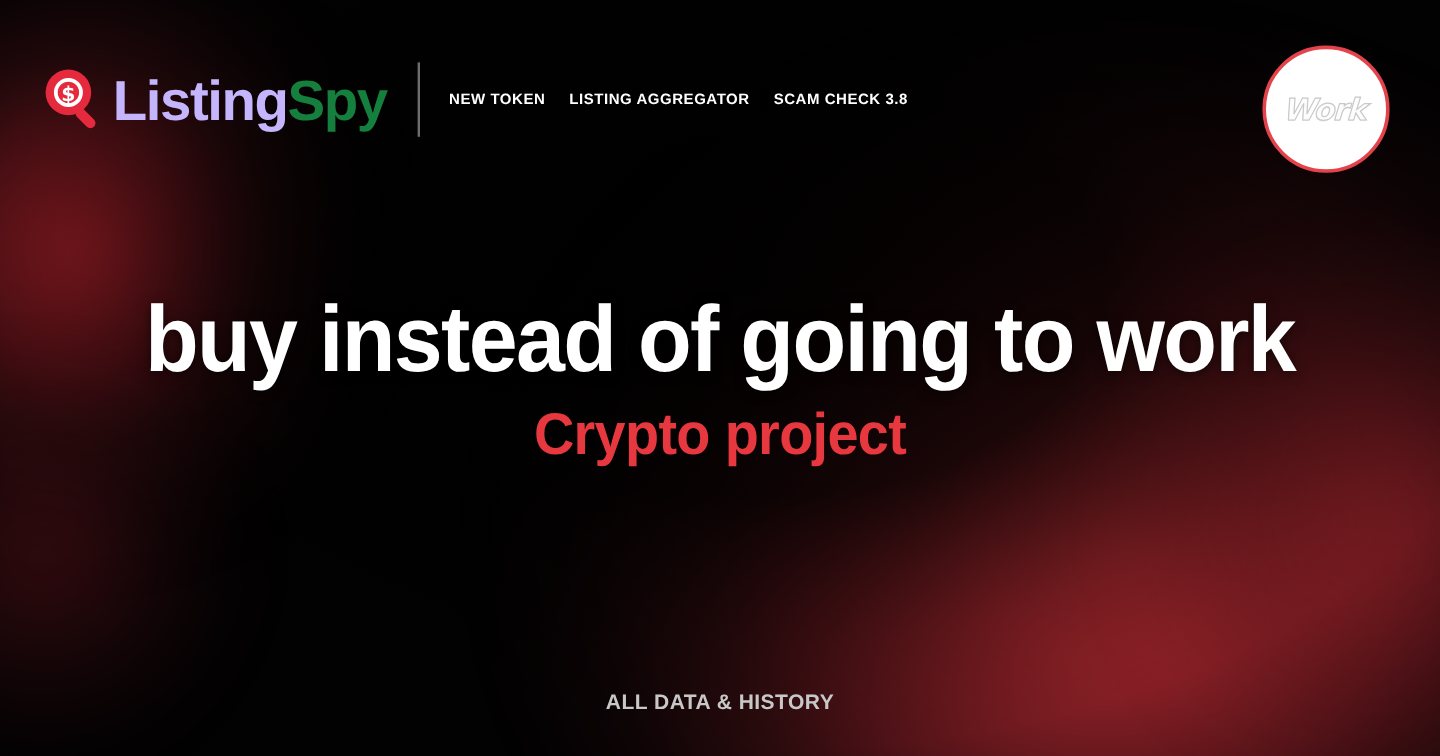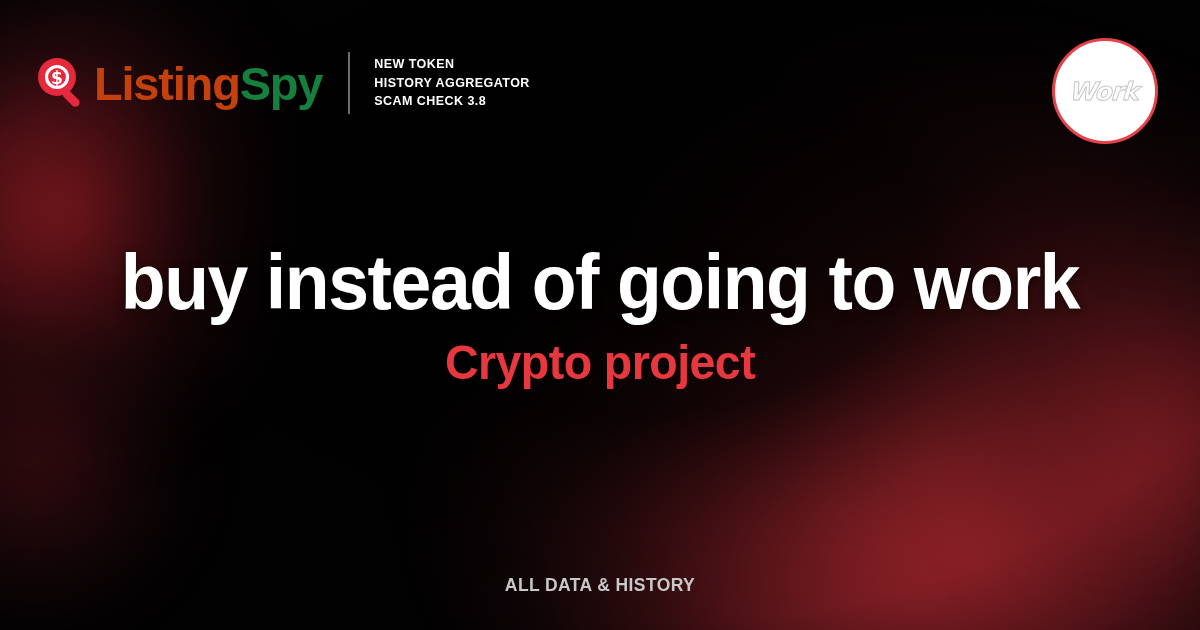--- a/index.html
+++ b/index.html
@@ -75,32 +75,32 @@
     z-index:5;
   }
   #logo-mark { width:52px; height:52px; display:block; flex:0 0 auto; }
   #brand-name {
     font-size:47px; font-weight:bold;
     letter-spacing:-1.2px;
     line-height:1;
     margin-left:6px;
     white-space:nowrap;
   }
-  #brand-listing { color:#c2410c;margin-top:12px; }
+  #brand-listing { color:#c4b5fd;margin-top:12px; }
   #brand-spy { color:#15803d; }
   #header-divider {
     width:2px; height:62px;
     background:#6d6d6d;
     margin:0 24px 0 26px;
     flex:0 0 auto;
   }
   #tagline {
-    display:flex; flex-direction:column;
+    display:flex; flex-direction:row;
     justify-content:flex-start;
-    gap:2px;
+    gap:20px;
   }
   .tagline-line {
     color:#ffffff;
     font-size:12.5px;
     font-weight:bold;
     letter-spacing:0.45px;
     line-height:1.32;
     white-space:nowrap;
   }
 
@@ -190,21 +190,21 @@
     </svg>
 
     <div id="brand-name">
       <span id="brand-listing">Listing</span><span id="brand-spy">Spy</span>
     </div>
 
     <div id="header-divider"></div>
 
     <div id="tagline">
       <div class="tagline-line">NEW TOKEN</div>
-      <div class="tagline-line">HISTORY AGGREGATOR</div>
+      <div class="tagline-line">LISTING AGGREGATOR</div>
       <div class="tagline-line">SCAM CHECK 3.8</div>
     </div>
   </div>
 
   <div id="work-badge">
     <span id="work-badge-label">Work</span>
   </div>
 
   <div id="main">
     <div id="headline">buy instead of going to work</div>

